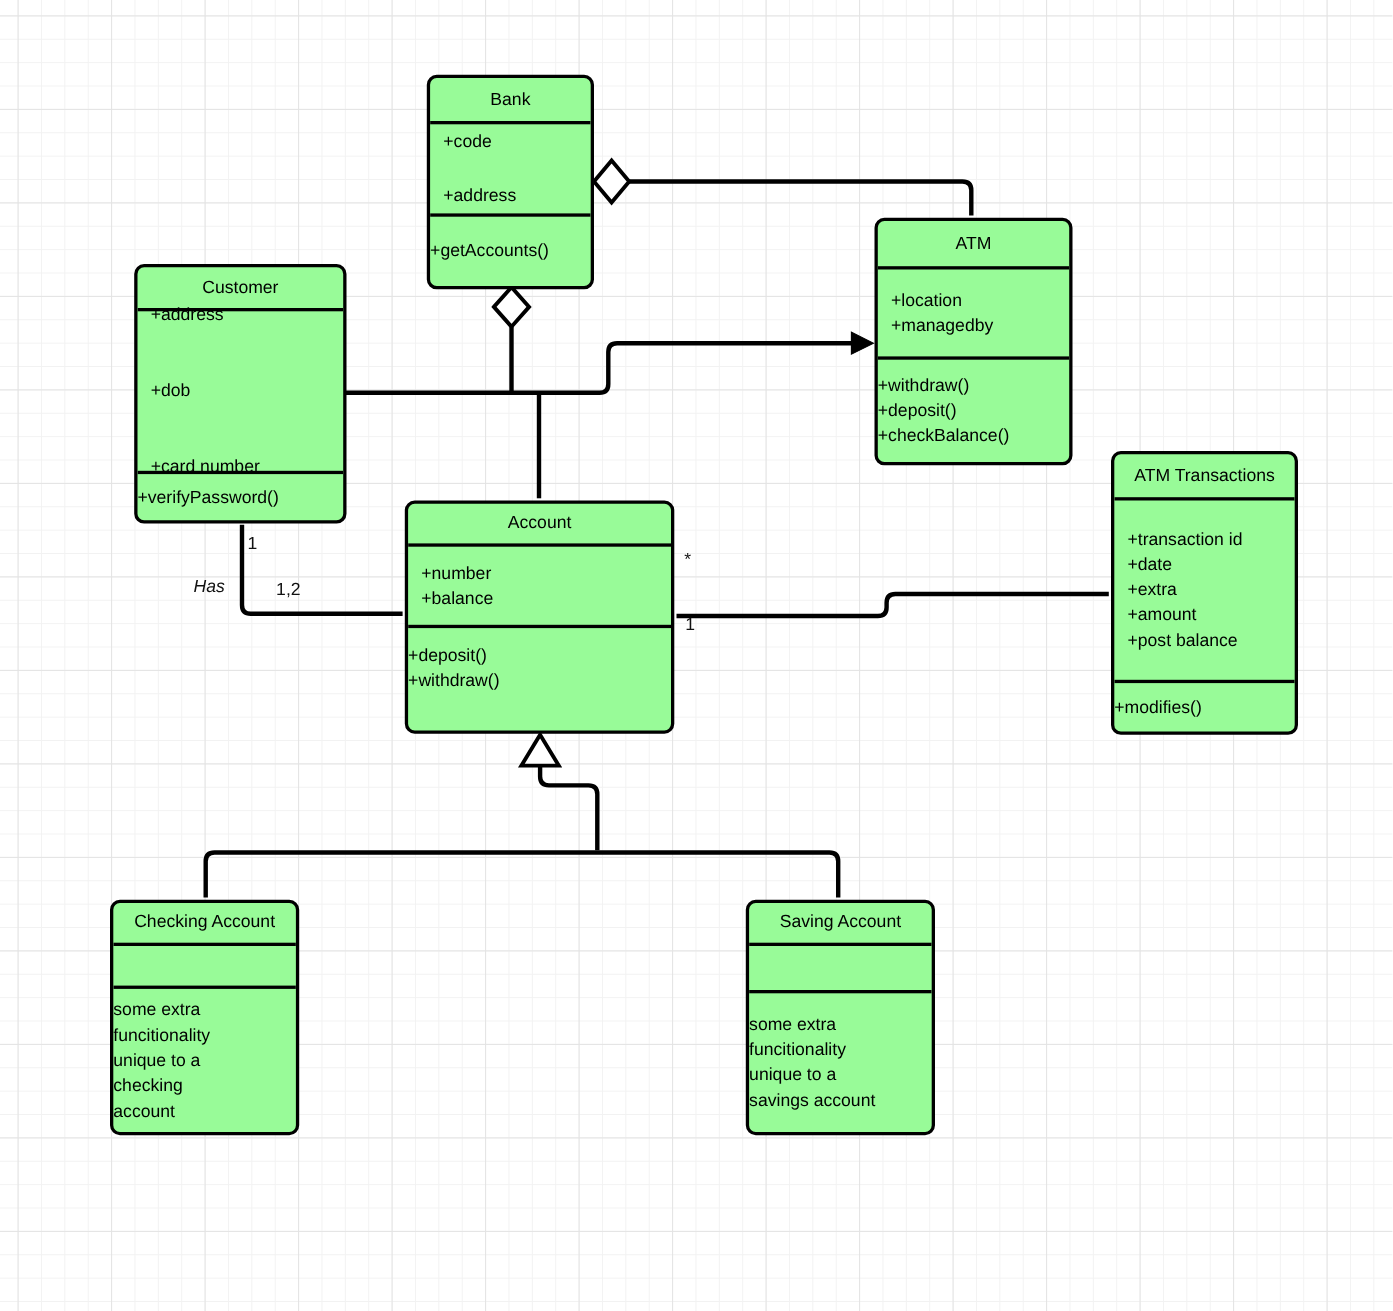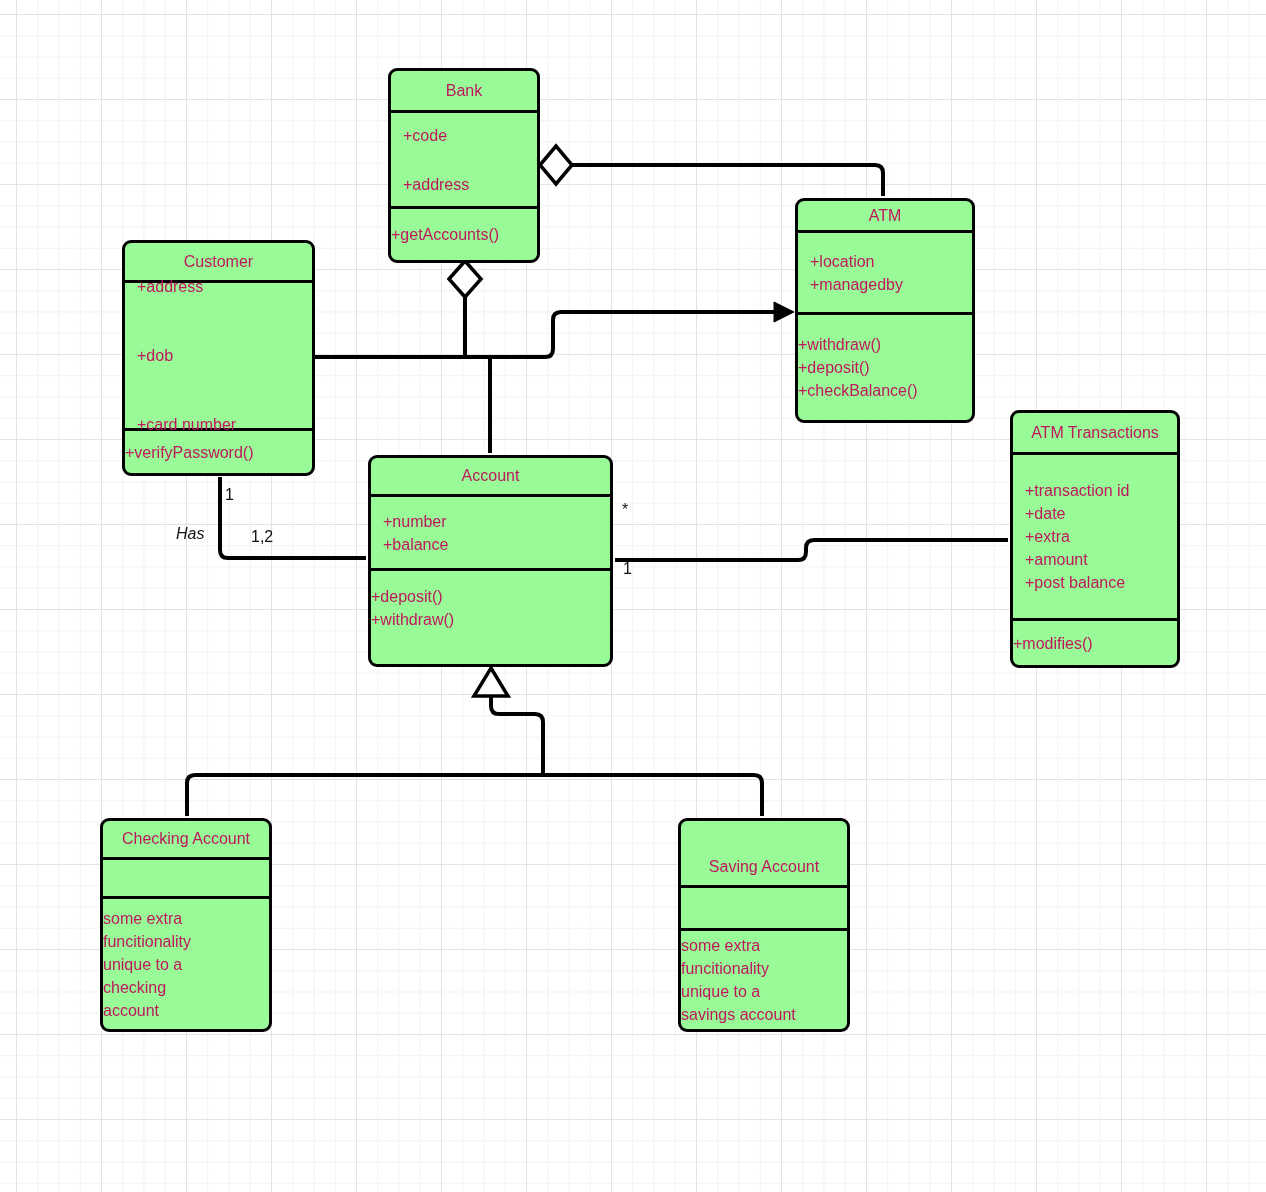--- a/index.html
+++ b/index.html
@@ -26,21 +26,21 @@
   .uml-class{
     position:absolute;
     box-sizing:border-box;
     background:var(--class-fill,#98FB98);
     border:3.5px solid #000;
     border-radius:9px;
     display:flex;
     flex-direction:column;
     overflow:hidden;
     font-size:16px;
-    color:#be185d;
+    color:#000000;
   }
   .uml-title{
     flex:0 0 auto;
     display:flex;align-items:center;justify-content:center;
     border-bottom:3.5px solid #000;
     box-sizing:border-box;
   }
   .uml-attrs{
     flex:0 0 auto;
     display:flex;flex-direction:column;justify-content:center;
@@ -85,21 +85,21 @@
 
     <path d="M 615 560 H 798 Q 806 560 806 552 V 548 Q 806 540 814 540 H 1008" fill="none" stroke="#000" stroke-width="4"></path>
 
     <path d="M 491 696 V 706 Q 491 714 499 714 H 535 Q 543 714 543 722 V 773" fill="none" stroke="#000" stroke-width="4"></path>
     <path d="M 187 816 V 783 Q 187 775 195 775 H 754 Q 762 775 762 783 V 816" fill="none" stroke="#000" stroke-width="4"></path>
     <polygon points="491,668 508,696 474,696" fill="#ffffff" stroke="#000" stroke-width="3.5"></polygon>
   </svg>
 
   <div class="uml-class" style="left:388px;top:68px;width:152px;height:195px;">
     <div class="uml-title" style="height:42px;">Bank</div>
-    <div class="uml-attrs" style="height:96px;gap:26px;">
+    <div class="uml-attrs" style="height:84px;gap:26px;">
       <div>+code</div>
       <div>+address</div>
     </div>
     <div class="uml-methods">
       <div>+getAccounts()</div>
     </div>
   </div>
 
   <div class="uml-class" style="left:122px;top:240px;width:193px;height:236px;">
     <div class="uml-title" style="height:40px;">Customer</div>
@@ -109,21 +109,21 @@
       <div>+dob</div>
       <div>+card number</div>
       <div>+pin</div>
     </div>
     <div class="uml-methods">
       <div>+verifyPassword()</div>
     </div>
   </div>
 
   <div class="uml-class" style="left:795px;top:198px;width:180px;height:225px;">
-    <div class="uml-title" style="height:32px;">ATM</div>
+    <div class="uml-title" style="height:44px;">ATM</div>
     <div class="uml-attrs" style="height:82px;">
       <div>+location</div>
       <div>+managedby</div>
     </div>
     <div class="uml-methods">
       <div>+withdraw()</div>
       <div>+deposit()</div>
       <div>+checkBalance()</div>
     </div>
   </div>
@@ -160,21 +160,21 @@
     <div class="uml-methods">
       <div>some extra</div>
       <div>funcitionality</div>
       <div>unique to a</div>
       <div>checking</div>
       <div>account</div>
     </div>
   </div>
 
   <div class="uml-class" style="left:678px;top:818px;width:172px;height:214px;">
-    <div class="uml-title" style="height:39px;margin-top:28px;">Saving Account</div>
+    <div class="uml-title" style="height:39px;">Saving Account</div>
     <div class="uml-attrs" style="height:43px;"></div>
     <div class="uml-methods">
       <div>some extra</div>
       <div>funcitionality</div>
       <div>unique to a</div>
       <div>savings account</div>
     </div>
   </div>
 
   <div class="edge-label italic" style="left:176px;top:487px;margin-top:38px;">Has</div>

